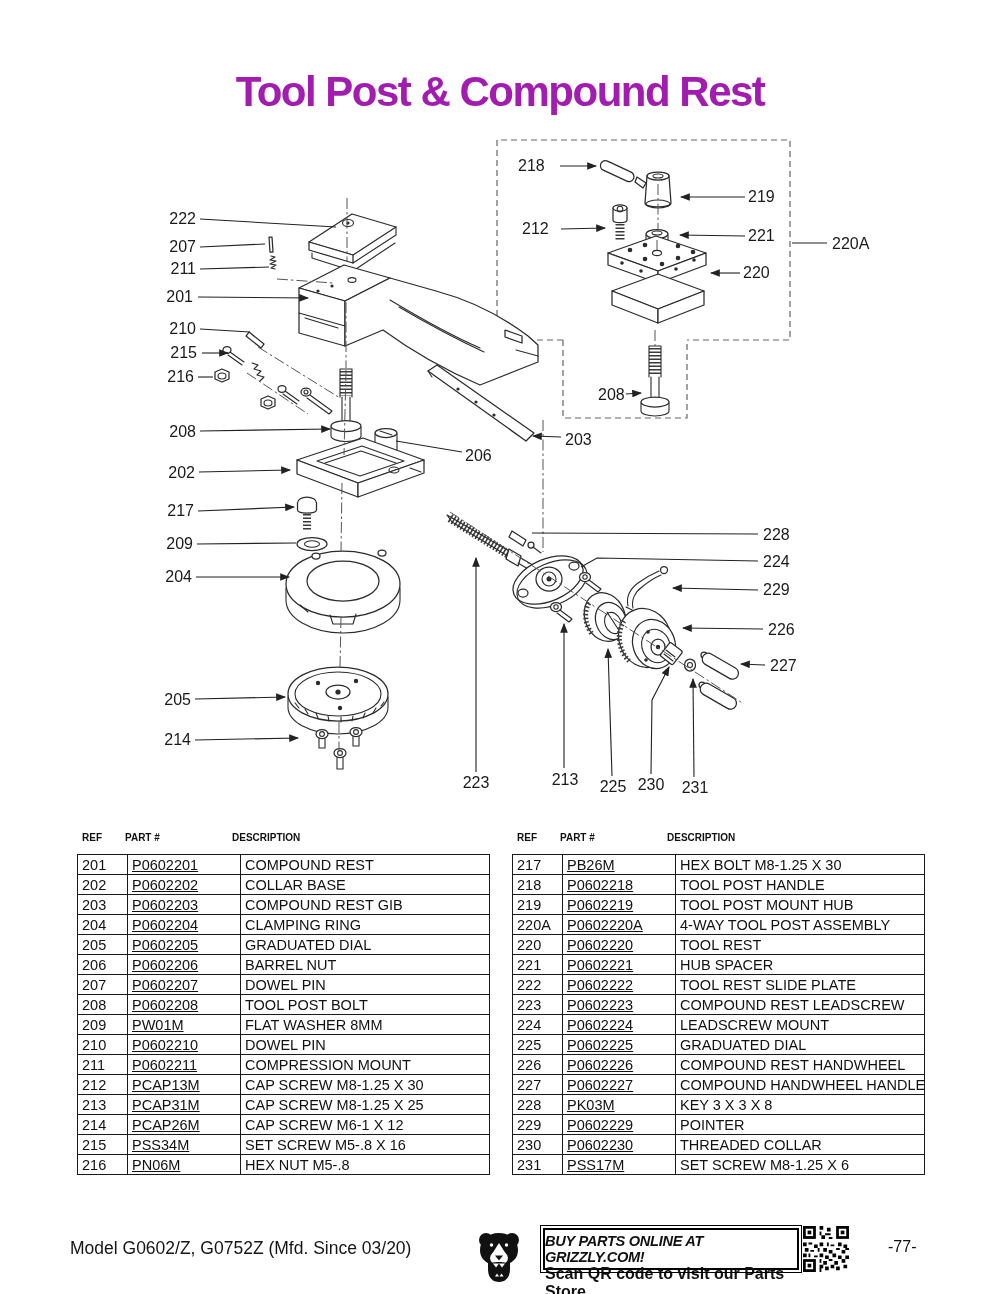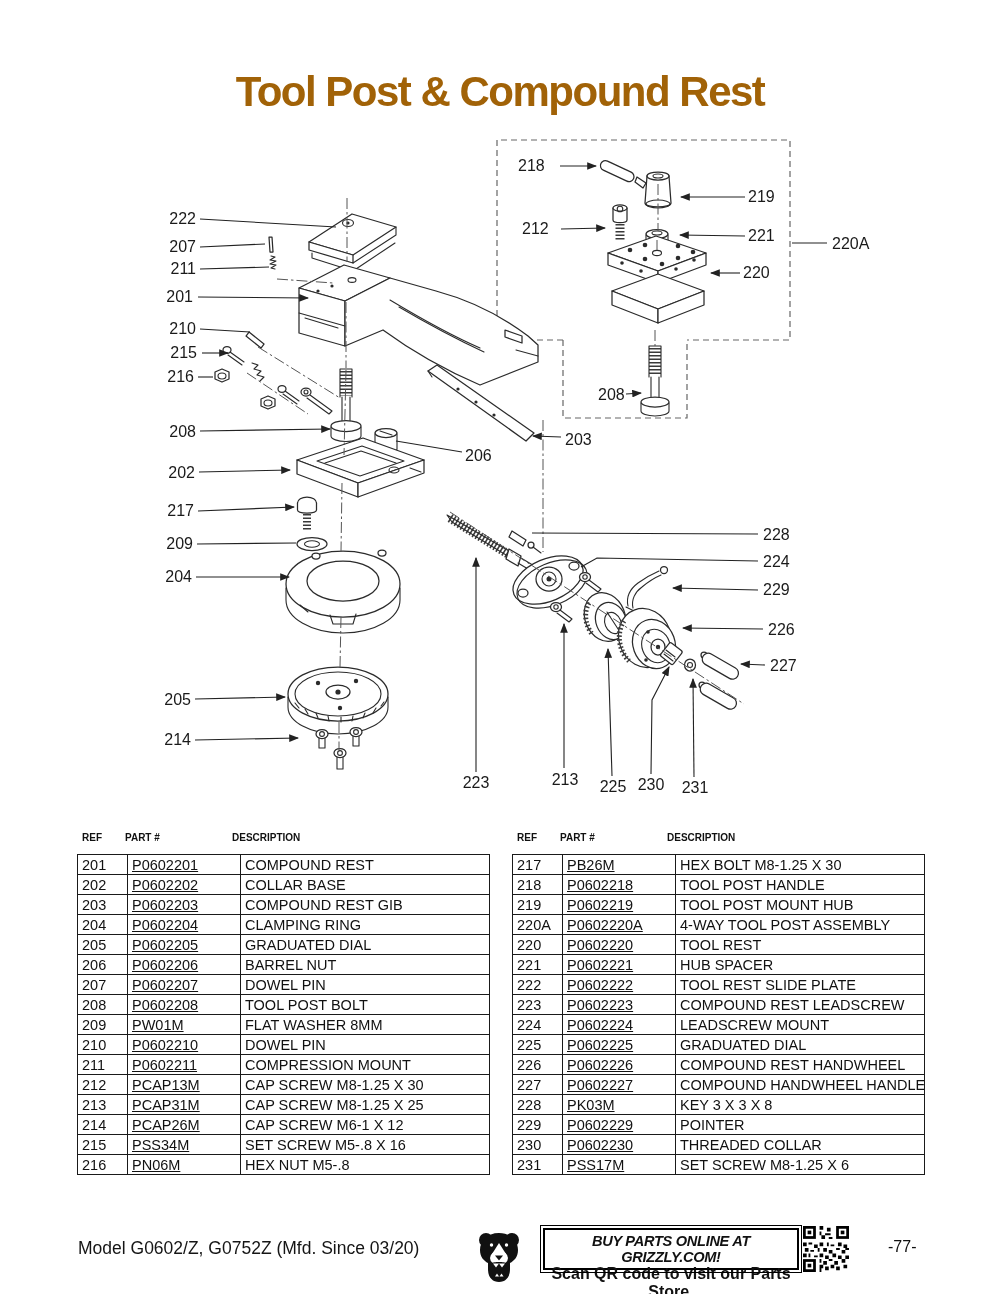--- a/index.html
+++ b/index.html
@@ -1,19 +1,19 @@
 <!DOCTYPE html>
 <html><head>
 <meta charset="utf-8">
 <style>
   html,body{margin:0;padding:0;background:#e8e8e8;}
   .page{position:relative;width:1000px;height:1294px;margin:0 auto;background:#fff;
         font-family:"Liberation Sans", sans-serif;color:#111;overflow:hidden;}
   .title{position:absolute;top:68px;left:0;width:1000px;text-align:center;
-         font-size:42px;font-weight:bold;letter-spacing:-1.5px;color:#a16207;}
+         font-size:42px;font-weight:bold;letter-spacing:-1.5px;color:#a21caf;}
   svg text{font-family:"Liberation Sans", sans-serif;}
 
   
   .diagram{position:absolute;top:0;left:0;}
   .pt{stroke:#2b2b2b;stroke-width:1.25;fill:#fff;stroke-linejoin:round;stroke-linecap:round;}
   .ptn{stroke:#2b2b2b;stroke-width:1.1;fill:none;stroke-linejoin:round;stroke-linecap:round;}
   .dk{fill:#2b2b2b;stroke:none;}
   .ld{stroke:#222;stroke-width:1.1;fill:none;}
   .cl{stroke:#555;stroke-width:1;fill:none;stroke-dasharray:11 3 2.5 3;}
   .dash{stroke:#666;stroke-width:1.2;fill:none;stroke-dasharray:6 4;}
@@ -25,25 +25,25 @@
   .ptable{position:absolute;width:413px;}
   .ptable .hdr{position:relative;height:22px;font-size:10px;font-weight:bold;}
   .ptable .hdr span{position:absolute;top:0;}
   .ptable table{border-collapse:collapse;width:413px;table-layout:fixed;}
   .ptable td{border:1.5px solid #1a1a1a;font-size:14.5px;height:19px;
              padding:0 0 0 4px;white-space:nowrap;overflow:hidden;}
   .ptable td:first-child{width:45px;}
   .ptable td:nth-child(2){width:108px;text-decoration:underline;}
 
   
-  .f-model{position:absolute;left:78px;top:1238px;font-size:17.5px;color:#151515;}
+  .f-model{position:absolute;left:70px;top:1238px;font-size:17.5px;color:#151515;}
   .f-bear{position:absolute;left:477px;top:1231px;}
   .f-banner{position:absolute;left:543px;top:1228px;width:252px;height:38px;
             border:2px solid #000;outline:1px solid #000;outline-offset:2px;
-            text-align:center;background:#fff;}
+            text-align:left;background:#fff;}
   .f-banner .l1{font-size:14.6px;font-weight:bold;font-style:italic;margin-top:3px;letter-spacing:-0.3px;}
   .f-banner .l2{font-size:16px;font-weight:bold;}
   .f-qr{position:absolute;left:803px;top:1226px;}
   .f-page{position:absolute;left:888px;top:1238px;font-size:16px;}
 </style>
 </head>
 <body>
 
 <div class="page">
 

